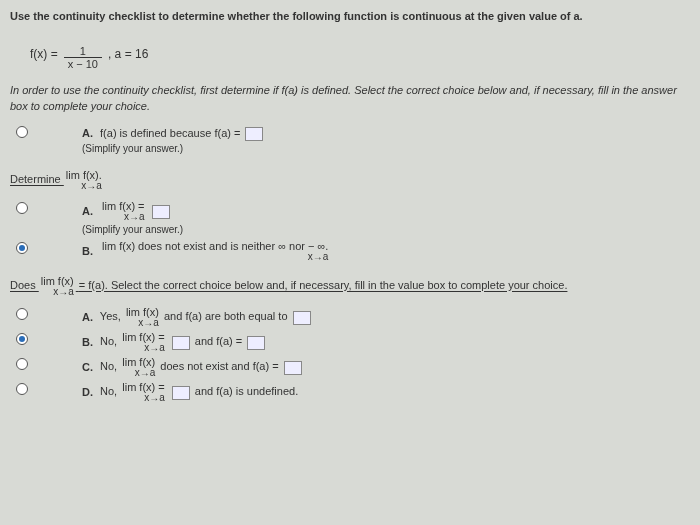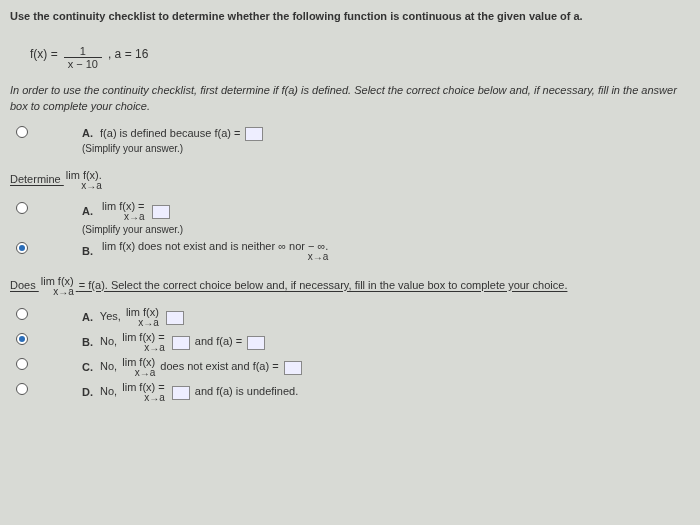--- a/index.html
+++ b/index.html
@@ -154,20 +154,21 @@
 <div class="choice-group">
   <div class="choice">
     <div class="radio"></div>
     <div class="choice-body">
       <span class="choice-letter">A.</span>
       <span>Yes, </span>
       <span class="lim-inline">
         <span>lim f(x)</span>
         <span class="sub">x→a</span>
       </span>
+      <span> and f(a) are both equal to </span>
       <span class="answer-box"></span>
     </div>
   </div>
   <div class="choice">
     <div class="radio selected"></div>
     <div class="choice-body">
       <span class="choice-letter">B.</span>
       <span>No, </span>
       <span class="lim-inline">
         <span>lim f(x) =</span>

